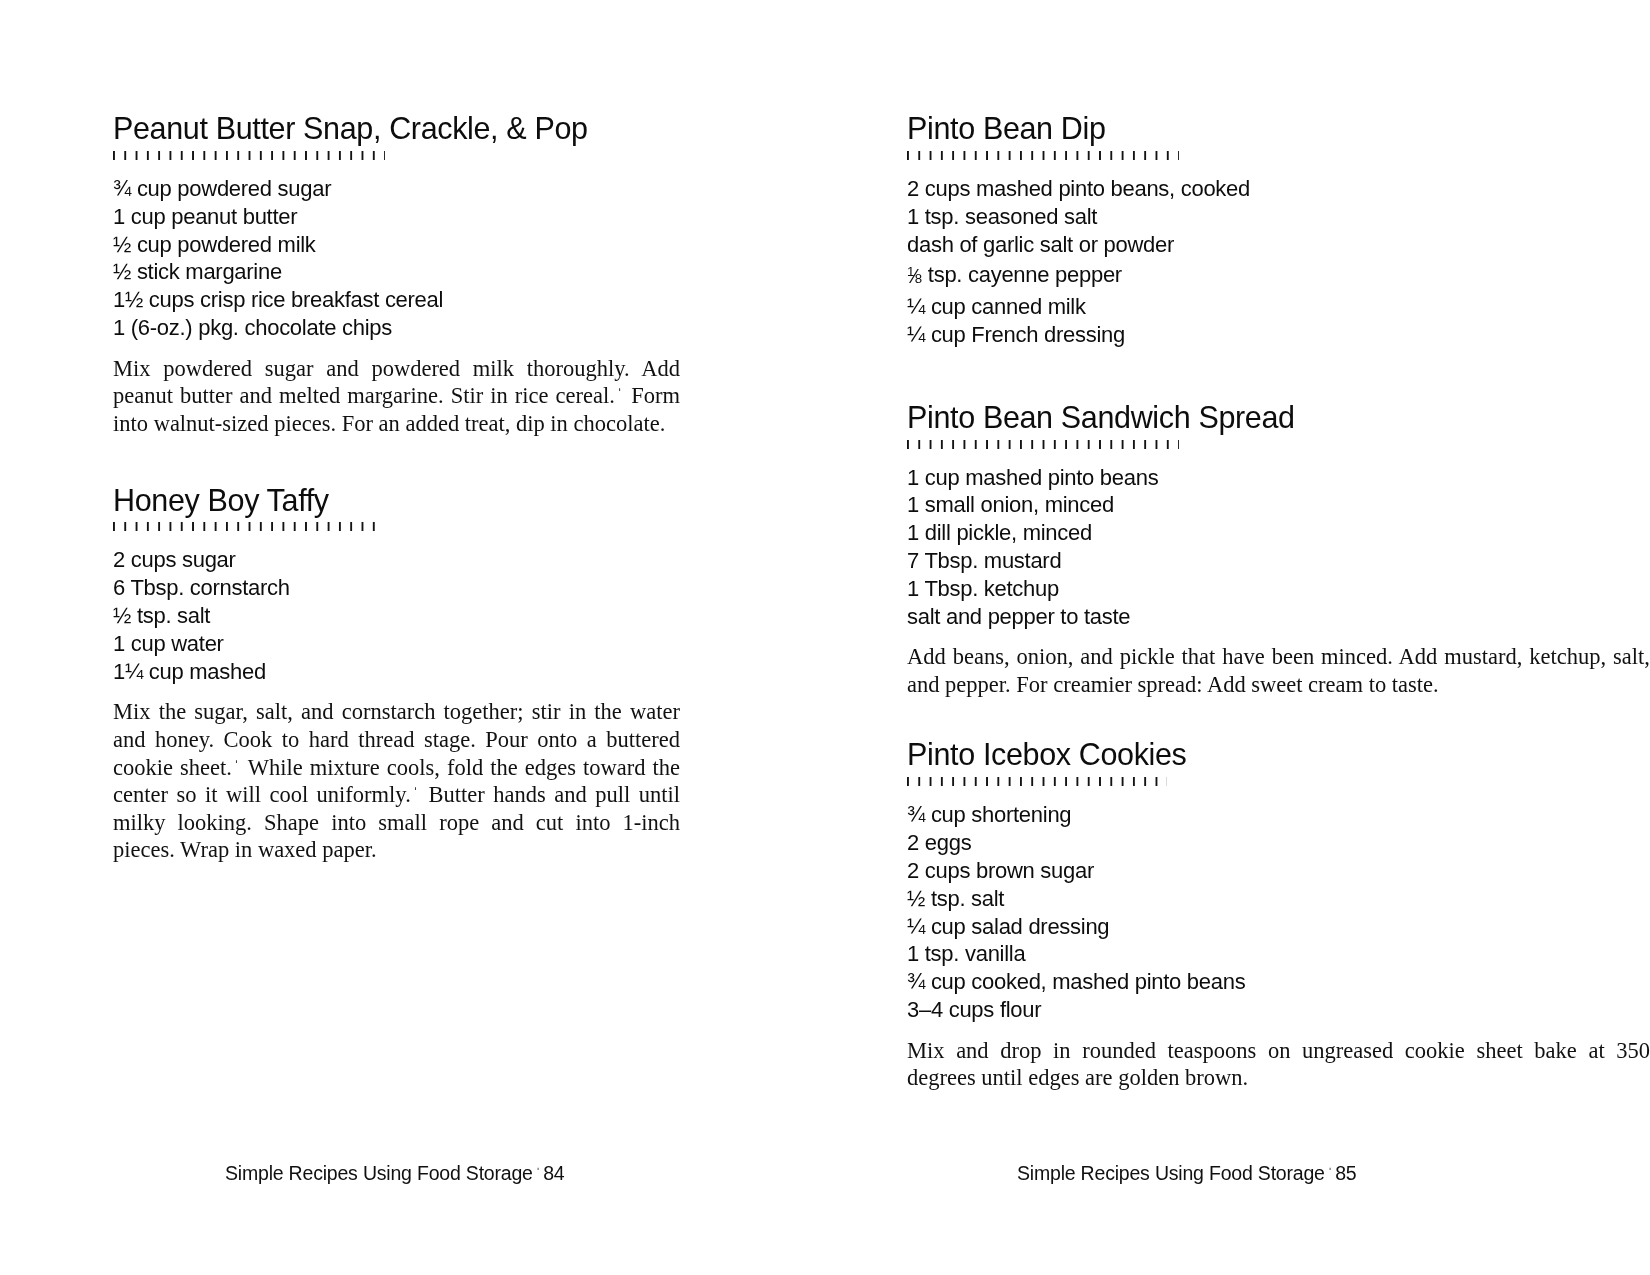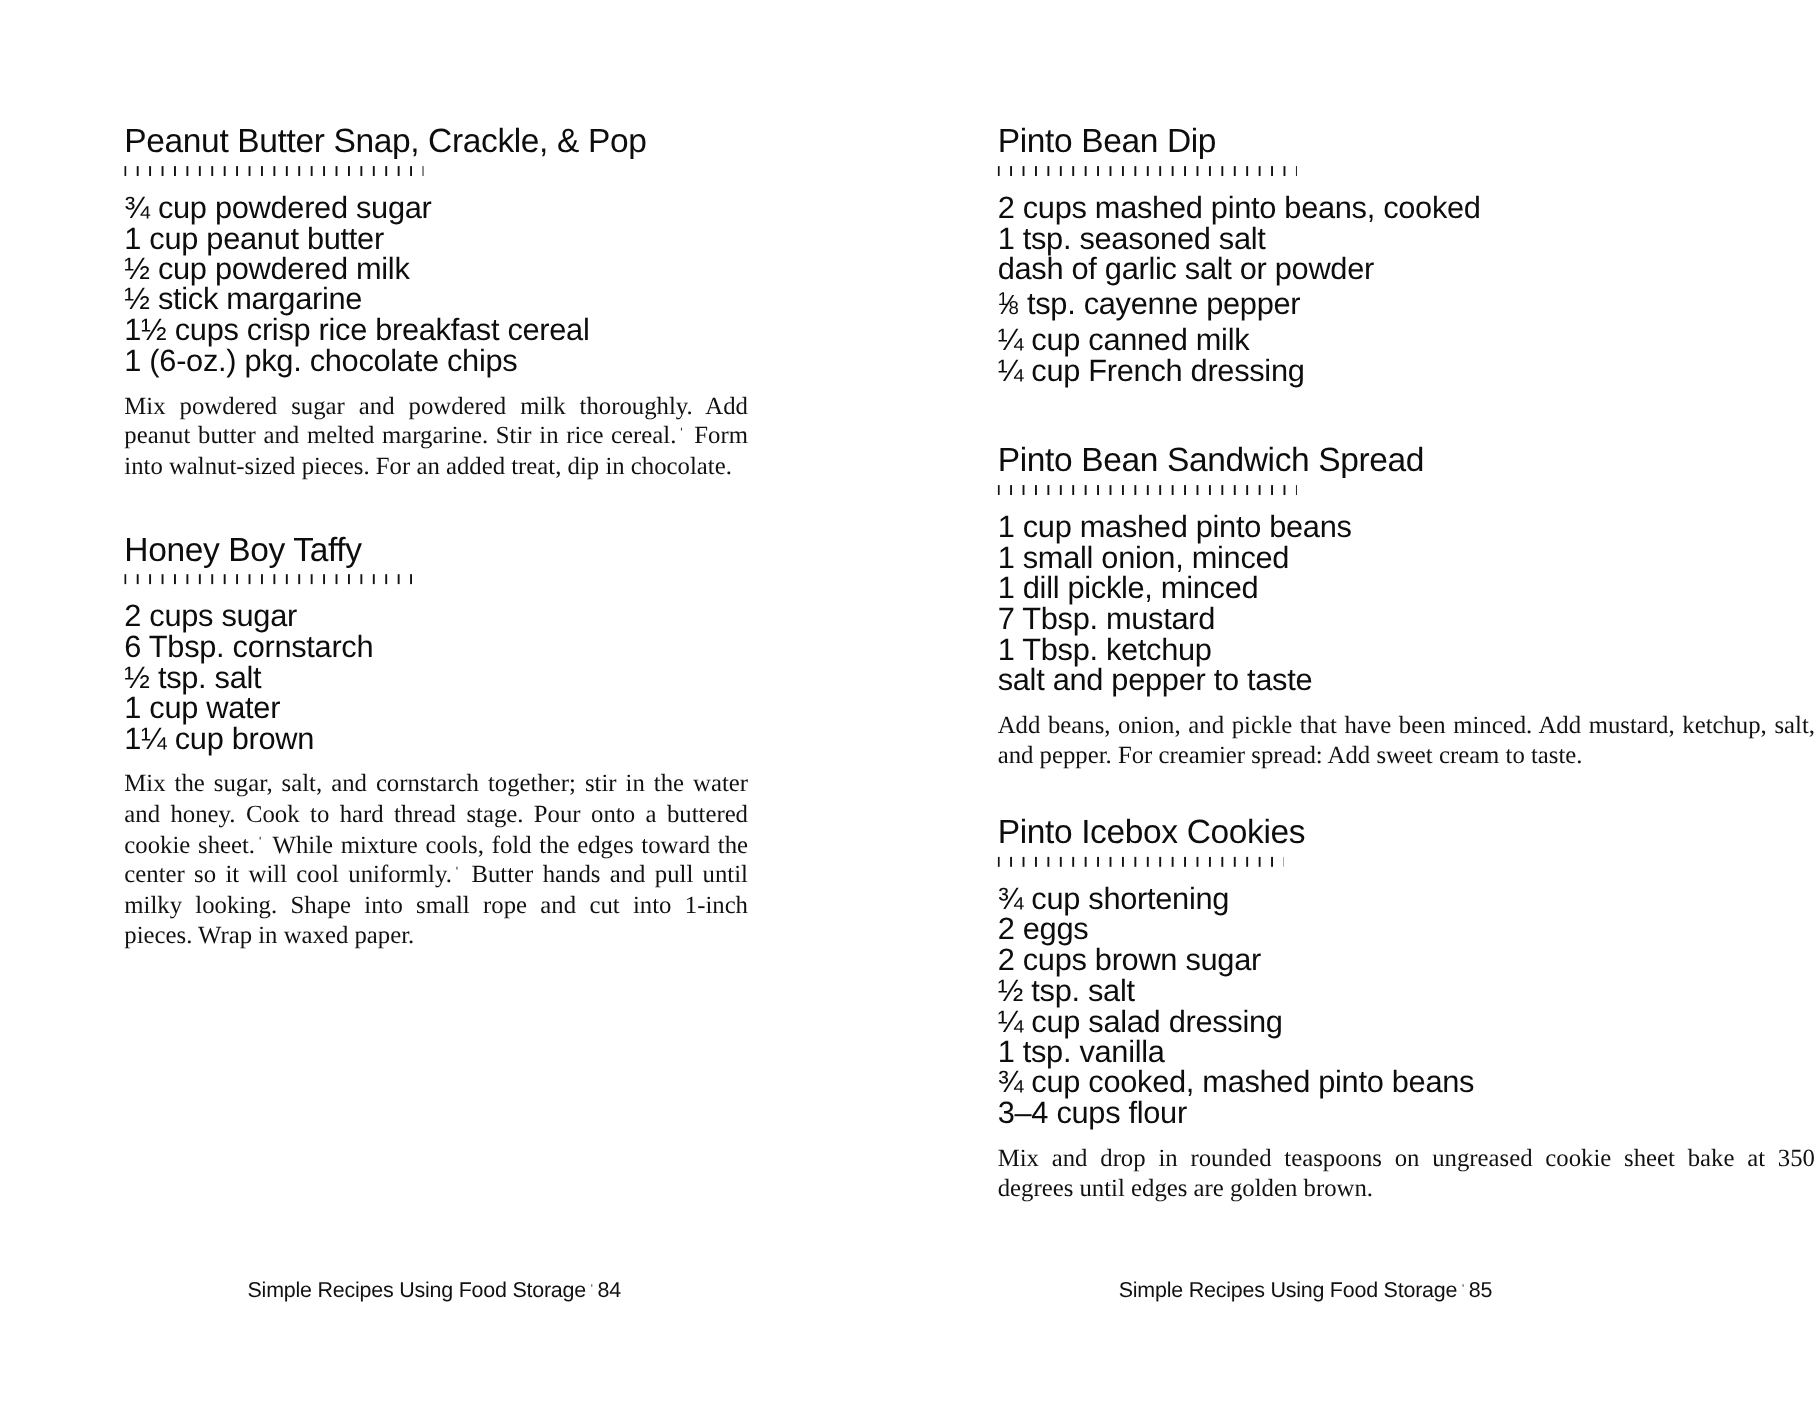--- a/index.html
+++ b/index.html
@@ -68,21 +68,21 @@
   .tick-rule.w2 { width: 265px; }
   .tick-rule.w3 { width: 272px; }
   .tick-rule.w4 { width: 272px; }
   .tick-rule.w5 { width: 260px; }
 
   .ingredients {
     list-style: none;
     margin: 0 0 0 0;
     padding: 0;
     font-family: "Liberation Sans", sans-serif;
-    font-size: 28px;
+    font-size: 22px;
     line-height: 27.8px;
     letter-spacing: -0.28px;
     color: #0d0d0d;
   }
   .ingredients li { white-space: nowrap; }
 
   .method {
     font-family: "Liberation Serif", serif;
     font-size: 22.5px;
     line-height: 27.6px;
@@ -174,21 +174,21 @@
     <div class="gap-after-method"></div>
 
     <div class="recipe">
       <h2 class="recipe-title">Honey Boy Taffy</h2>
       <div class="tick-rule w2"></div>
       <ul class="ingredients">
         <li>2 cups sugar</li>
         <li>6 Tbsp. cornstarch</li>
         <li>½ tsp. salt</li>
         <li>1 cup water</li>
-        <li>1¼ cup brown</li>
+        <li>1¼ cup mashed</li>
       </ul>
       <p class="method"><span>Mix the sugar, salt, and cornstarch together; stir in the water and honey. Cook to hard thread stage. Pour onto a buttered cookie sheet.</span><span class="sep">ˈ</span> <span>While mixture cools, fold the edges toward the center so it will cool uniformly.</span><span class="sep">ˈ</span> <span>Butter hands and pull until milky looking. Shape into small rope and cut into 1-inch pieces. Wrap in waxed paper.</span></p>
     </div>
 
     <div class="footer footer-left">
       <div class="footer-inner">
         <span>Simple Recipes Using Food Storage</span><span class="sep">ˈ</span><span>84</span>
       </div>
     </div>
   </div>

